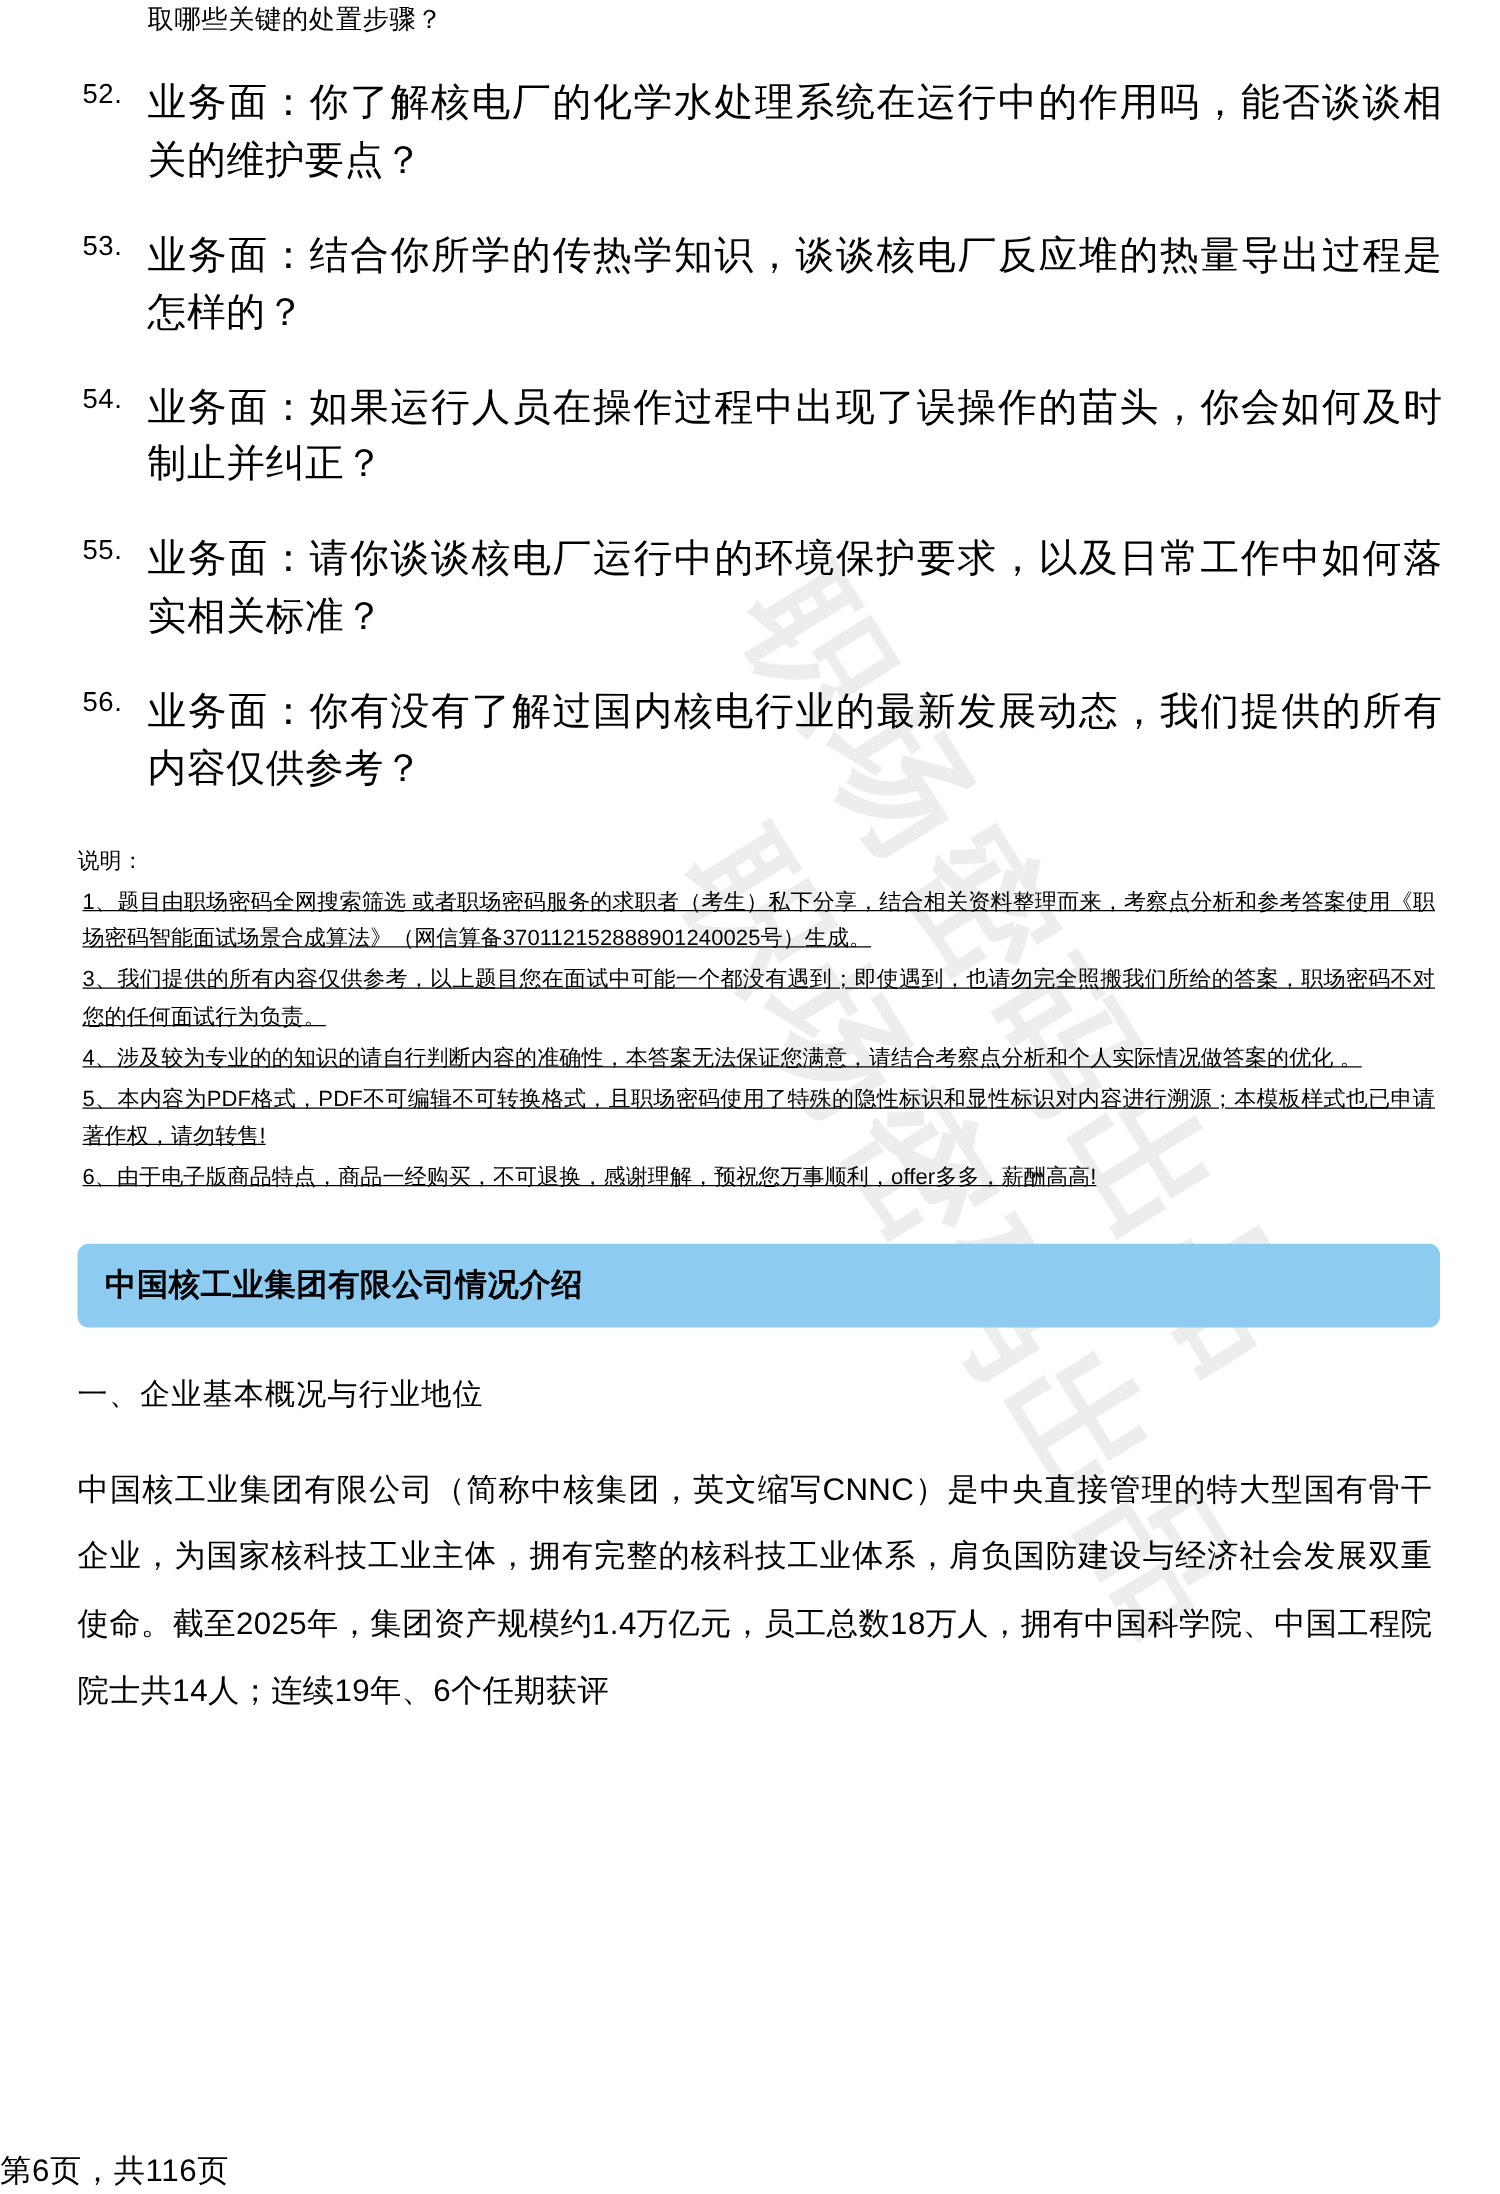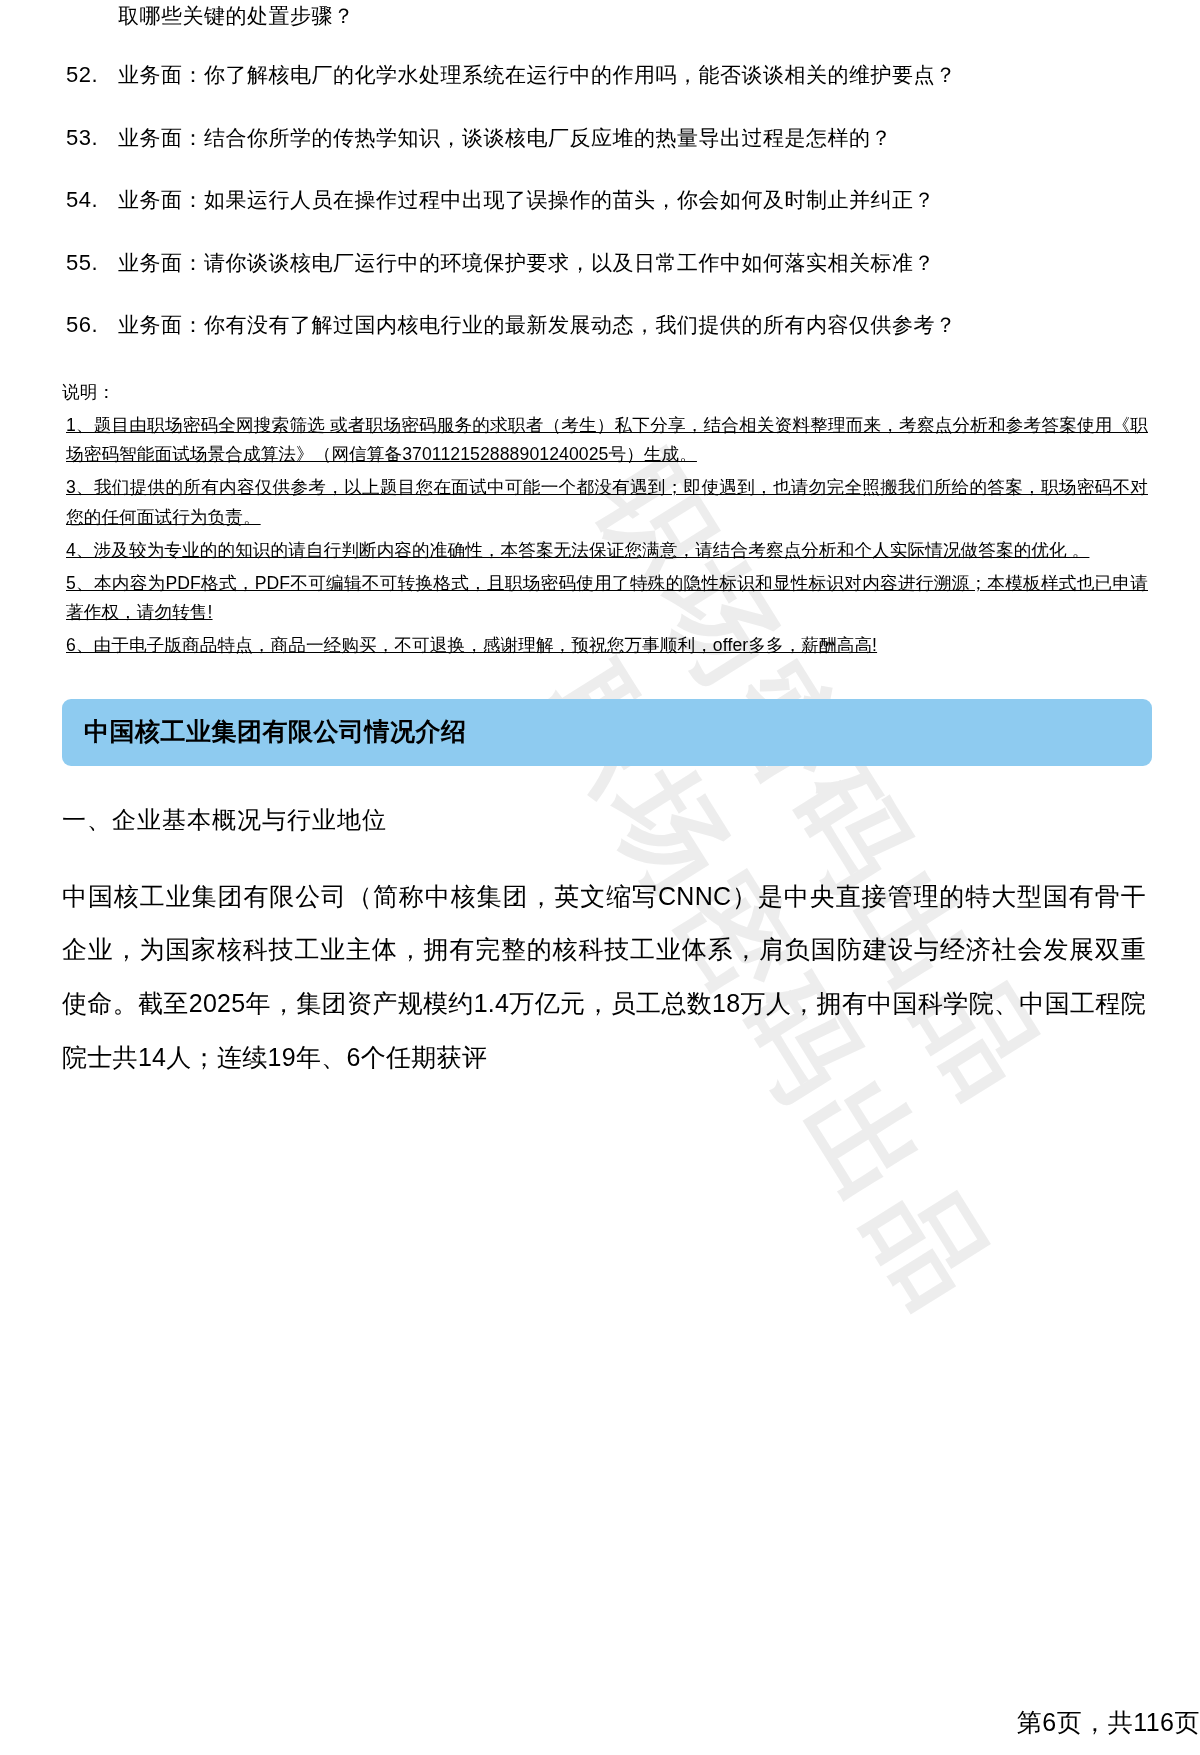--- a/index.html
+++ b/index.html
@@ -69,21 +69,21 @@
   .q-num {
     flex: 0 0 auto;
     width: 72px;
     font-size: 22px;
     line-height: 1.48;
     text-align: center;
     letter-spacing: 0.5px;
   }
   .q-text {
     flex: 1 1 auto;
-    font-size: 21px;
+    font-size: 31px;
     line-height: 1.48;
     letter-spacing: 0.5px;
     text-align: justify;
     text-justify: inter-ideograph;
   }
 
   
   .notes {
     padding: 6px 48px 0 62px;
     font-size: 17.6px;
@@ -121,23 +121,23 @@
     margin: 0;
     text-align: justify;
     text-justify: inter-ideograph;
     letter-spacing: 0.3px;
   }
 
   
   .footer {
     position: absolute;
     left: 0;
-    bottom: 16px;
+    bottom: 2px;
     width: 1200px;
-    text-align: right;
+    text-align: left;
     font-size: 25px;
     letter-spacing: 0.5px;
     z-index: 3;
   }
 </style>
 </head>
 <body>
 
 <div class="watermark">
   <div class="wm-text wm-a">职场密码出品</div>

